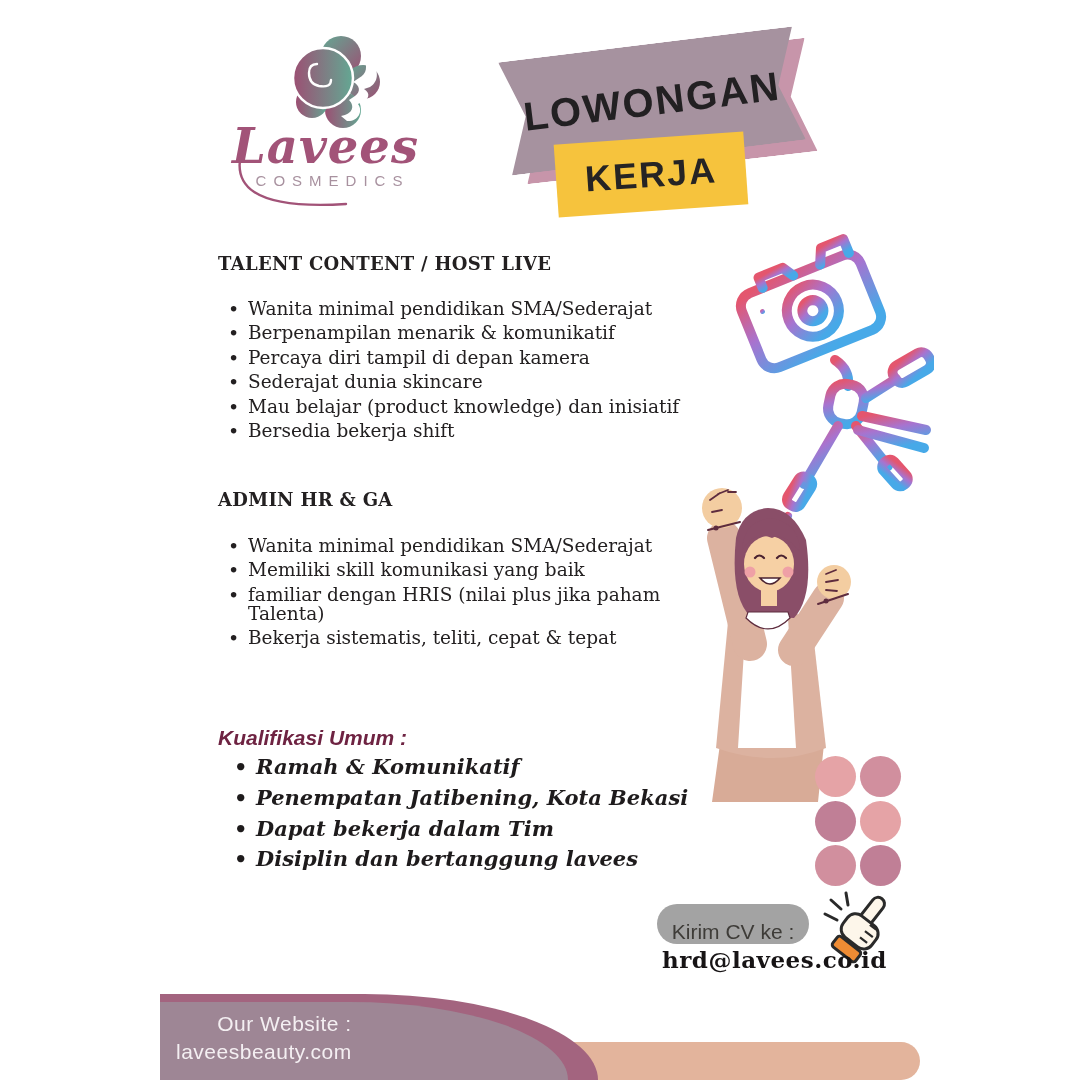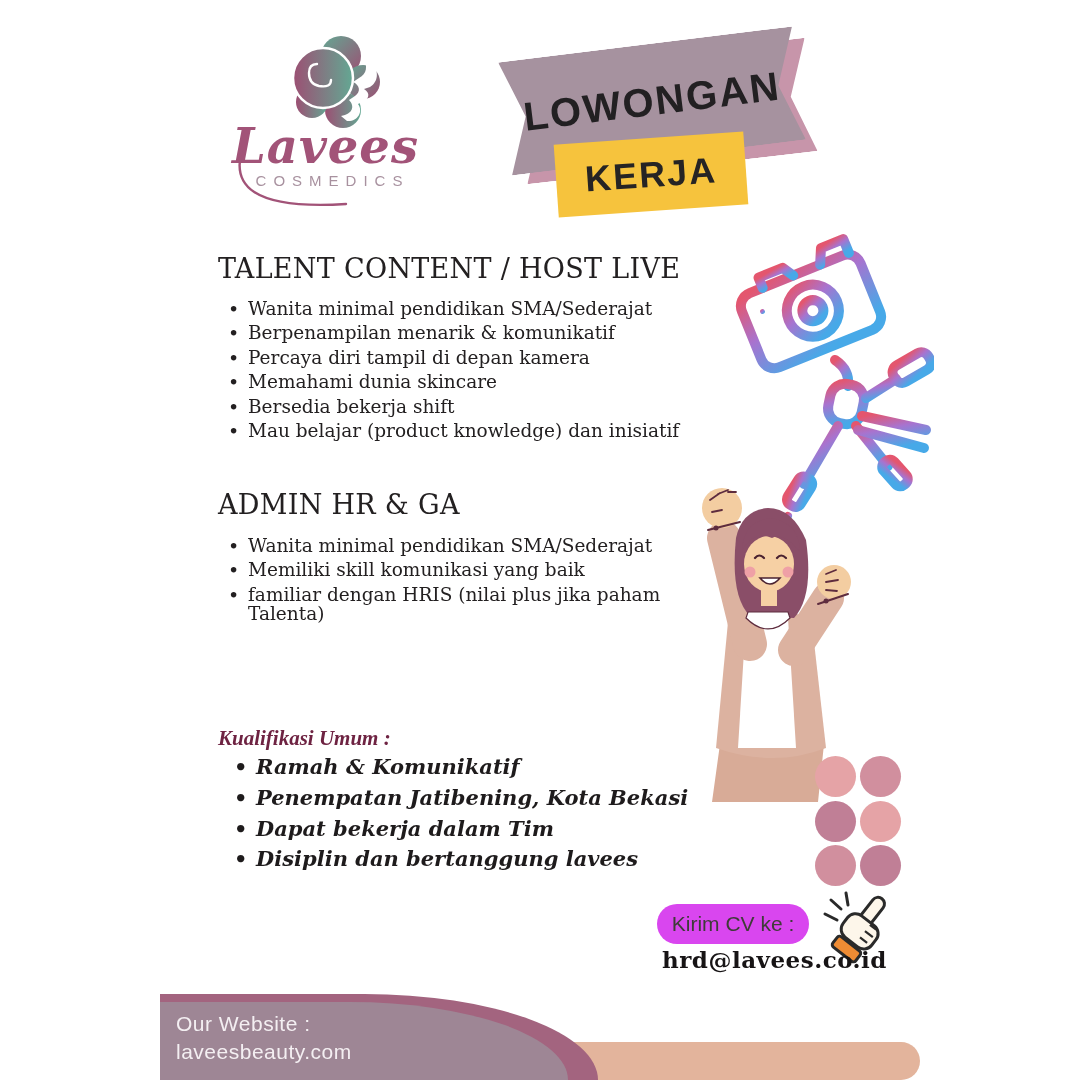--- a/index.html
+++ b/index.html
@@ -40,43 +40,43 @@
     background:var(--ribbon-gray);transform:rotate(-7deg);
     clip-path:polygon(0% 0%,100% 0%,93% 50%,100% 100%,0% 100%,7% 50%);
     display:flex;align-items:center;justify-content:center;z-index:2;}
   .ribbon-main span{font-size:40px;font-weight:800;letter-spacing:2px;color:#222022;}
   .kerja-box{left:58px;top:100px;width:190px;height:73px;background:var(--accent-yellow);
     transform:rotate(-4deg);display:flex;align-items:center;justify-content:center;z-index:3;}
   .kerja-box span{font-size:36px;font-weight:800;letter-spacing:2px;color:#262424;}
 
   
   .section-title{font-family:"DejaVu Serif","Liberation Serif",serif;
-    font-weight:400;font-size:27px;color:var(--ink);letter-spacing:.3px;}
+    font-weight:700;font-size:18px;color:var(--ink);letter-spacing:.3px;}
   .title-1{left:218px;top:253px;}
   .title-2{left:218px;top:489px;}
   ul.reqs{list-style:none;font-family:"DejaVu Serif","Liberation Serif",serif;
     font-size:18.5px;color:var(--ink);}
   ul.reqs li{position:relative;padding-left:20px;margin-bottom:5.6px;line-height:18.8px;}
   ul.reqs li::before{content:"•";position:absolute;left:0;top:0;font-size:19px;}
   .reqs-1{left:228px;top:300px;width:470px;}
   .reqs-2{left:228px;top:537px;width:480px;}
 
   
   .qual-title{left:218px;top:726px;
-    font-family:Liberation Serif, serif;
+    font-family:Liberation Sans, sans-serif;
     font-weight:700;font-style:italic;font-size:21px;color:var(--maroon);}
   ul.quals{left:234px;top:756px;width:460px;list-style:none;
     font-family:"DejaVu Serif","Liberation Serif",serif;
     font-weight:700;font-style:italic;font-size:21px;color:#1e1b1c;}
   ul.quals li{position:relative;padding-left:22px;margin-bottom:9.5px;line-height:21.3px;}
   ul.quals li::before{content:"•";position:absolute;left:0;top:0;}
 
   
   .cv-pill{left:657px;top:904px;width:152px;height:40px;border-radius:21px;
-    background:#d946ef;display:flex;align-items:center;justify-content:center;}
+    background:#a3a3a3;display:flex;align-items:flex-end;justify-content:center;}
   .cv-pill span{font-size:21px;color:#3e3c38;}
   .click-icon{left:815px;top:890px;width:100px;height:80px;}
   .email{left:662px;top:946px;font-family:"DejaVu Serif","Liberation Serif",serif;
     font-weight:700;font-size:23px;color:#171415;letter-spacing:.5px;}
 
   
   .camera-illu{left:716px;top:232px;width:218px;height:300px;}
   .woman-illu{left:676px;top:446px;width:200px;height:356px;}
   .dots{left:815px;top:756px;width:108px;height:130px;overflow:hidden;
     display:flex;flex-wrap:wrap;gap:3.5px;align-content:flex-start;}
@@ -86,21 +86,21 @@
   .dots .dot:nth-child(3n+3){background:#c07f96;}
 
   
   .footer-tan{left:420px;top:1042px;width:500px;height:38px;border-radius:20px;
     background:var(--footer-tan);z-index:1;}
   .footer-maroon{left:160px;top:994px;width:438px;height:86px;
     background:var(--footer-maroon);border-top-right-radius:250px 92px;z-index:2;}
   .footer-mauve{left:160px;top:1002px;width:408px;height:78px;
     background:var(--footer-mauve);border-top-right-radius:235px 84px;z-index:3;}
   .footer-text{left:176px;top:1010px;z-index:4;color:#f4eff2;font-size:21px;
-    line-height:28px;letter-spacing:.5px;}
+    line-height:28px;letter-spacing:.5px;text-align:right;}
 </style>
 </head>
 <body>
 
 <svg class="abs logo-mark" viewBox="0 0 100 100">
   <defs>
     <linearGradient id="lgA" x1="0" y1="0" x2="1" y2="0">
       <stop offset="0" stop-color="#9c4f73"></stop>
         <stop offset="1" stop-color="#63a893"></stop>
     </linearGradient>
@@ -131,30 +131,31 @@
   <div class="abs kerja-box">
     <span>KERJA</span>
   </div>
 </div>
 
 <h2 class="abs section-title title-1">TALENT CONTENT / HOST LIVE</h2>
 <ul class="abs reqs reqs-1">
   <li>Wanita minimal pendidikan SMA/Sederajat</li>
   <li>Berpenampilan menarik &amp; komunikatif</li>
   <li>Percaya diri tampil di depan kamera</li>
-  <li>Memahami dunia skincare</li>
+  <li>Sederajat dunia skincare</li>
+  <li>Mau belajar (product knowledge) dan inisiatif</li>
   <li>Bersedia bekerja shift</li>
-  <li>Mau belajar (product knowledge) dan inisiatif</li>
 </ul>
 
 <h2 class="abs section-title title-2">ADMIN HR &amp; GA</h2>
 <ul class="abs reqs reqs-2">
   <li>Wanita minimal pendidikan SMA/Sederajat</li>
   <li>Memiliki skill komunikasi yang baik</li>
   <li>familiar dengan HRIS (nilai plus jika paham Talenta)</li>
+  <li>Bekerja sistematis, teliti, cepat &amp; tepat</li>
 </ul>
 
 <h3 class="abs qual-title">Kualifikasi Umum :</h3>
 <ul class="abs quals">
   <li>Ramah &amp; Komunikatif</li>
   <li>Penempatan Jatibening, Kota Bekasi</li>
   <li>Dapat bekerja dalam Tim</li>
   <li>Disiplin dan bertanggung lavees</li>
 </ul>
 

